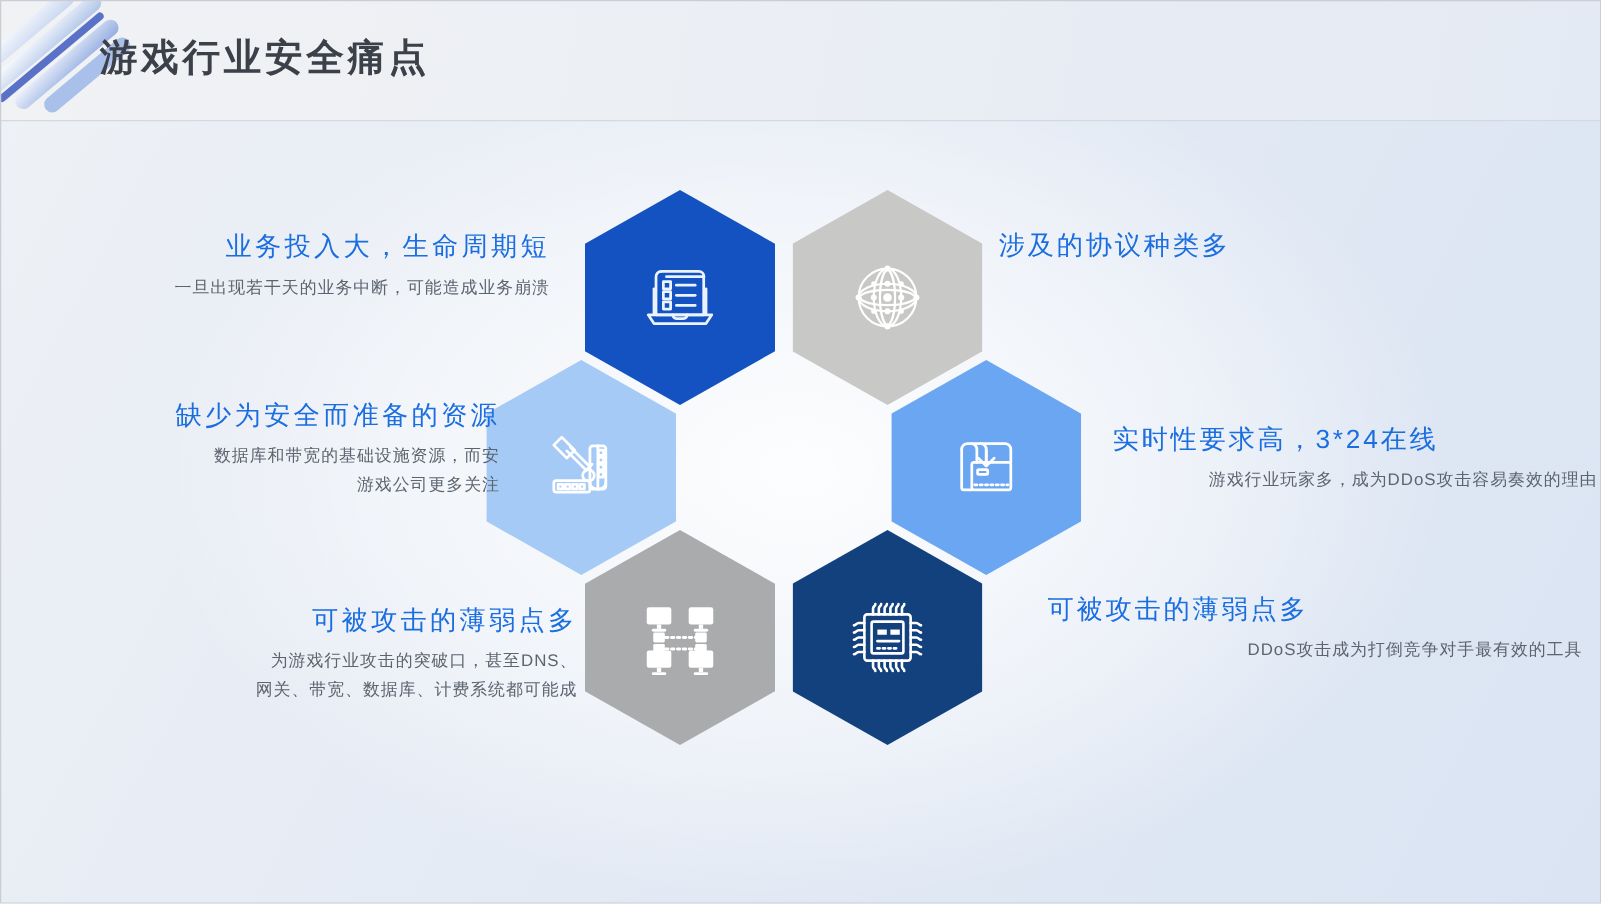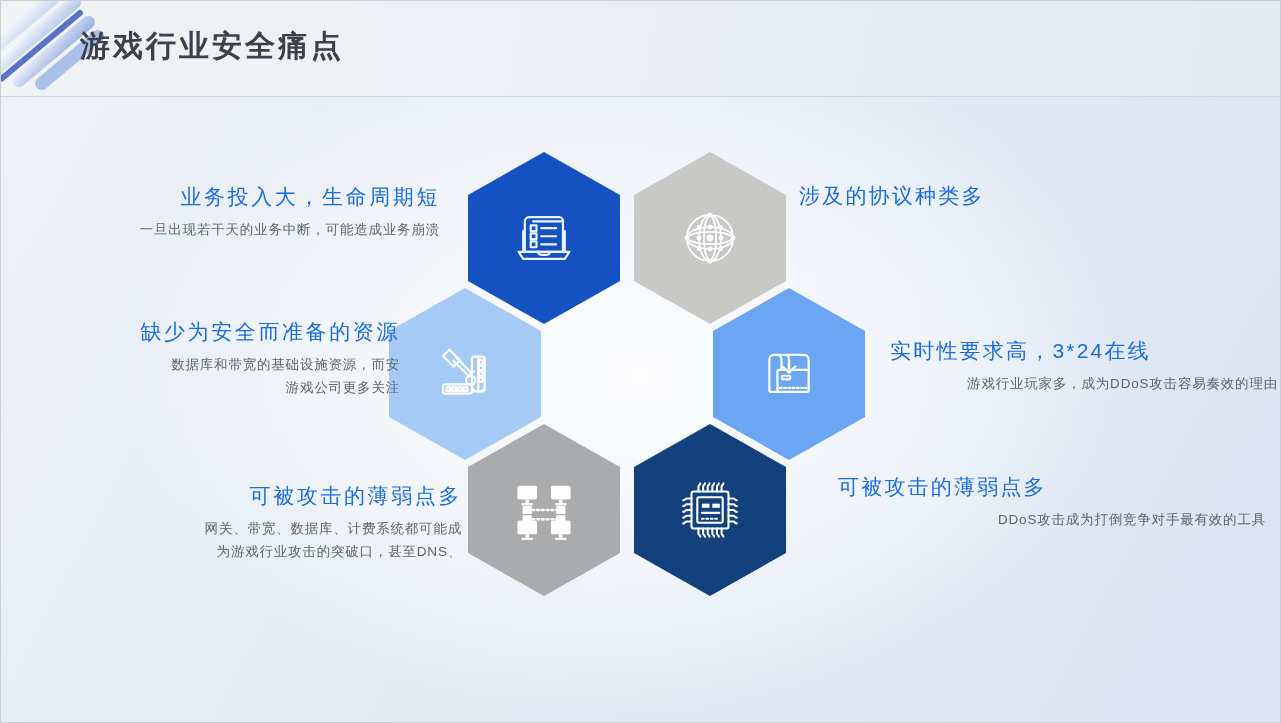--- a/index.html
+++ b/index.html
@@ -321,22 +321,22 @@
     <div class="hd">缺少为安全而准备的资源</div>
     <div class="bd">
       <div>数据库和带宽的基础设施资源，而安</div>
       <div>游戏公司更多关注</div>
     </div>
   </div>
 
   <div class="blk left" id="b-left-3">
     <div class="hd">可被攻击的薄弱点多</div>
     <div class="bd">
+      <div>为游戏行业攻击的突破口，甚至DNS、</div>
       <div>网关、带宽、数据库、计费系统都可能成</div>
-      <div>为游戏行业攻击的突破口，甚至DNS、</div>
     </div>
   </div>
 
   <div class="blk right" id="b-right-1">
     <div class="hd">涉及的协议种类多</div>
   </div>
 
   <div class="blk right" id="b-right-2">
     <div class="hd">实时性要求高，3*24在线</div>
     <div class="bd">

